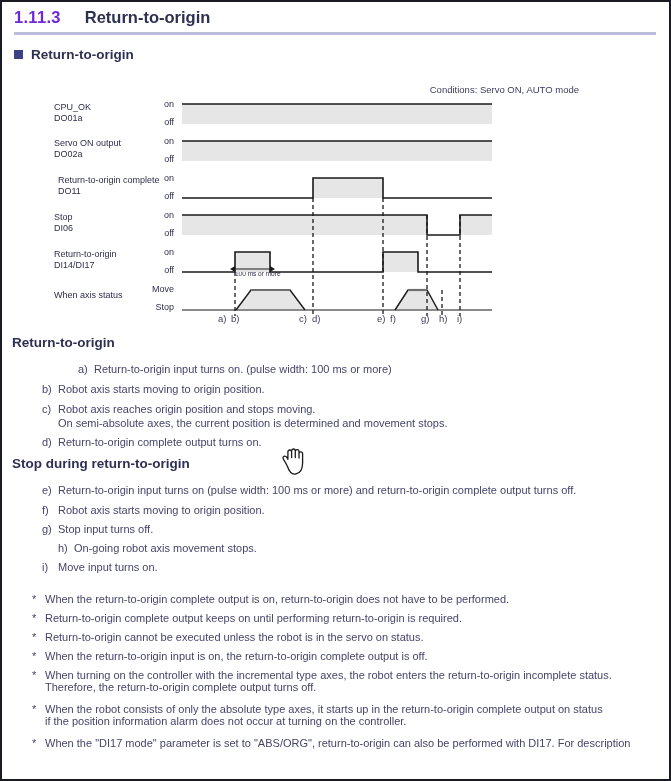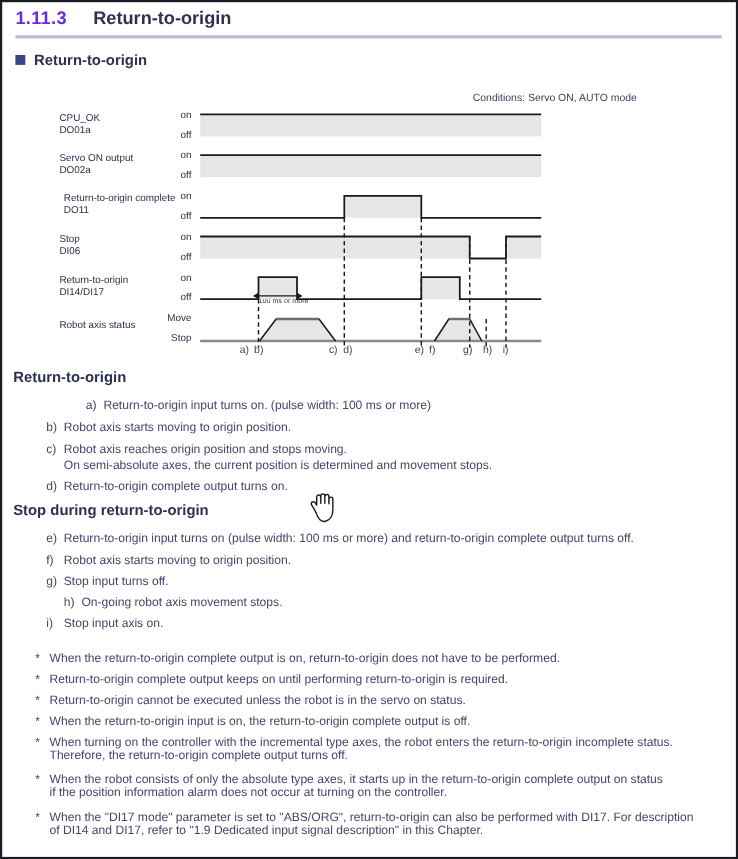--- a/index.html
+++ b/index.html
@@ -203,21 +203,21 @@
     </div>
     <div class="sig-label" style="left:52px; top:118px;">
       <span>Stop</span><br>
       <span>DI06</span>
     </div>
     <div class="sig-label" style="left:52px; top:155px;">
       <span>Return-to-origin</span><br>
       <span>DI14/DI17</span>
     </div>
     <div class="sig-label" style="left:52px; top:196px;">
-      <span>Robot axis status</span>
+      <span>When axis status</span>
     </div>
 
     <div class="lvl" style="left:148px; top:5px;  width:24px;">on</div>
     <div class="lvl" style="left:148px; top:23px; width:24px;">off</div>
 
     <div class="lvl" style="left:148px; top:42px; width:24px;">on</div>
     <div class="lvl" style="left:148px; top:60px; width:24px;">off</div>
 
     <div class="lvl" style="left:148px; top:79px; width:24px;">on</div>
     <div class="lvl" style="left:148px; top:97px; width:24px;">off</div>
@@ -327,21 +327,21 @@
   <div class="step" style="top:502px;">
     <span class="lbl">f)</span><span>Robot axis starts moving to origin position.</span>
   </div>
   <div class="step" style="top:521px;">
     <span class="lbl">g)</span><span>Stop input turns off.</span>
   </div>
   <div class="step" style="top:540px;padding-left:16px;">
     <span class="lbl">h)</span><span>On-going robot axis movement stops.</span>
   </div>
   <div class="step" style="top:559px;">
-    <span class="lbl">i)</span><span>Stop input axis on.</span>
+    <span class="lbl">i)</span><span>Move input turns on.</span>
   </div>
 
   <div class="note" style="top:591px;">
     <span class="star">*</span>
     <span class="ntxt">When the return-to-origin complete output is on, return-to-origin does not have to be performed.</span>
   </div>
   <div class="note" style="top:610px;">
     <span class="star">*</span>
     <span class="ntxt">Return-to-origin complete output keeps on until performing return-to-origin is required.</span>
   </div>
@@ -359,21 +359,20 @@
     <span class="ntxt2">Therefore, the return-to-origin complete output turns off.</span>
   </div>
   <div class="note" style="top:701px;">
     <span class="star">*</span>
     <span class="ntxt">When the robot consists of only the absolute type axes, it starts up in the return-to-origin complete output on status</span>
     <span class="ntxt2">if the position information alarm does not occur at turning on the controller.</span>
   </div>
   <div class="note" style="top:735px;">
     <span class="star">*</span>
     <span class="ntxt">When the "DI17 mode" parameter is set to "ABS/ORG", return-to-origin can also be performed with DI17. For description</span>
-    <span class="ntxt2">of DI14 and DI17, refer to "1.9 Dedicated input signal description" in this Chapter.</span>
   </div>
 
   <svg id="cursor" viewBox="0 0 26 28">
     <path d="M6.5,18.5 C5.2,15.5 3.4,12.8 2.4,11.2 C1.5,9.7 2.2,8.3 3.5,8.1 C4.6,7.9 5.4,8.7 6.0,9.7
              L6.9,11.2 L6.9,4.0 C6.9,2.7 7.8,2.0 8.8,2.0 C9.8,2.0 10.6,2.7 10.6,4.0
              L10.6,9.6 L10.6,3.0 C10.6,1.7 11.5,1.0 12.5,1.0 C13.5,1.0 14.3,1.7 14.3,3.0
              L14.3,9.6 L14.3,3.6 C14.3,2.3 15.2,1.6 16.2,1.6 C17.2,1.6 18.0,2.3 18.0,3.6
              L18.0,10.0 L18.0,5.8 C18.0,4.6 18.8,3.9 19.8,3.9 C20.8,3.9 21.6,4.6 21.6,5.8
              L21.6,15.0 C21.6,20.5 19.2,25.0 15.0,25.9 C11.2,26.7 8.2,23.8 6.5,18.5 Z" fill="#ffffff" stroke="#1a1a1a" stroke-width="1.3" stroke-linejoin="round"></path>
   </svg>

